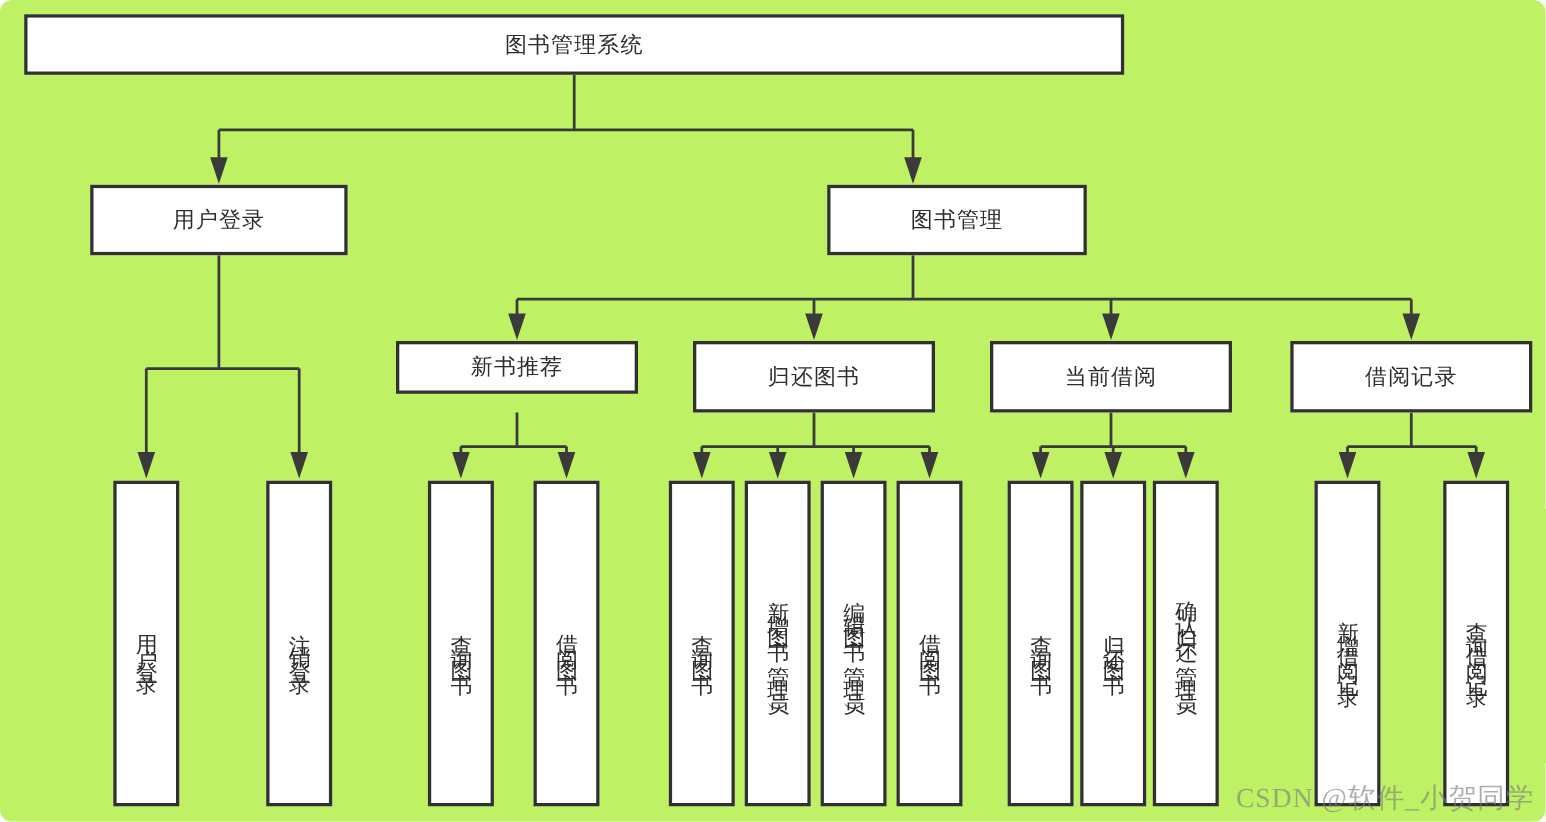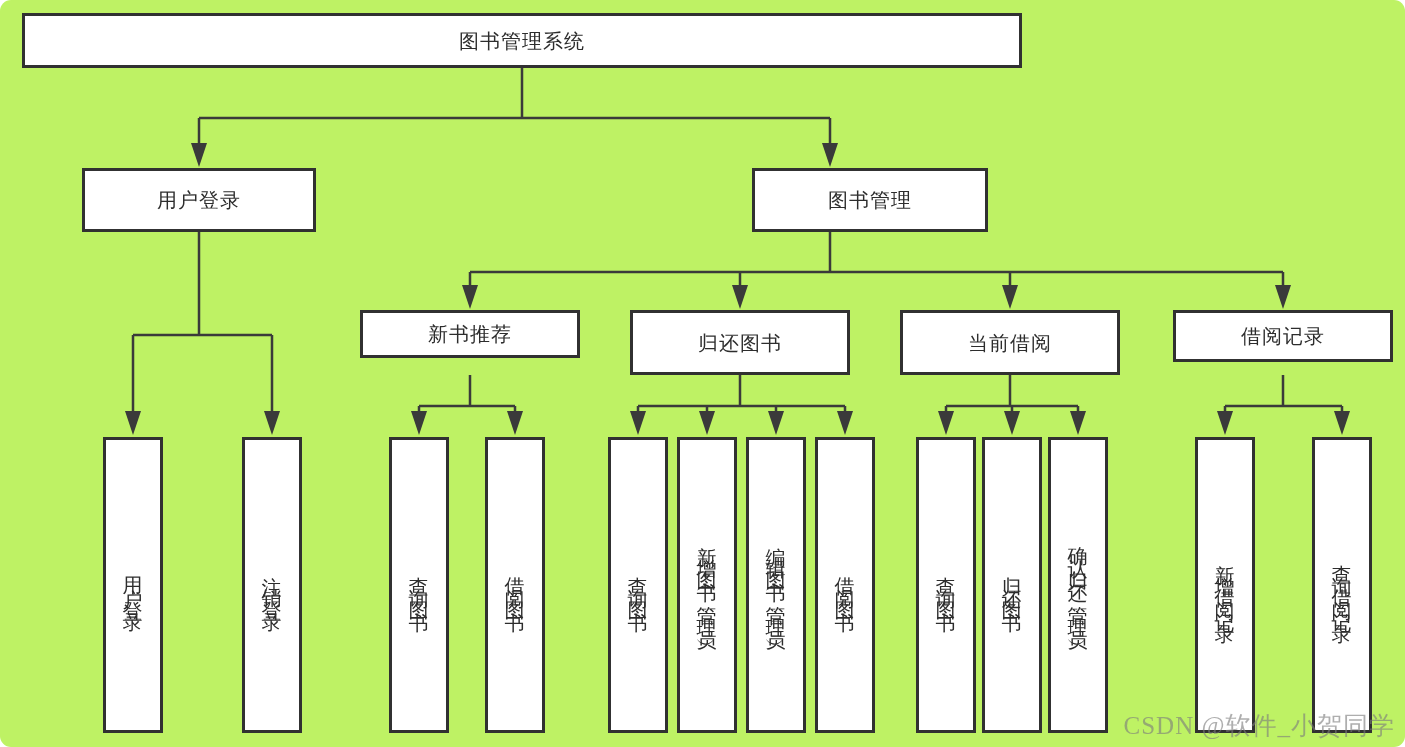--- a/index.html
+++ b/index.html
@@ -113,21 +113,21 @@
 
   <div class="box" style="left:360px; top:310px; width:220px; height:48px;">
     <span>新书推荐</span>
   </div>
   <div class="box" style="left:630px; top:310px; width:220px; height:65px;">
     <span>归还图书</span>
   </div>
   <div class="box" style="left:900px; top:310px; width:220px; height:65px;">
     <span>当前借阅</span>
   </div>
-  <div class="box" style="left:1173px; top:310px; width:220px; height:52px;">
+  <div class="box" style="left:1173px; top:310px; width:220px; height:65px;">
     <span>借阅记录</span>
   </div>
 
   <div class="box leaf" style="left:103px; top:437px; width:60px; height:296px;">
     <span>用户登录</span>
   </div>
   <div class="box leaf" style="left:242px; top:437px; width:60px; height:296px;">
     <span>注销登录</span>
   </div>
 

